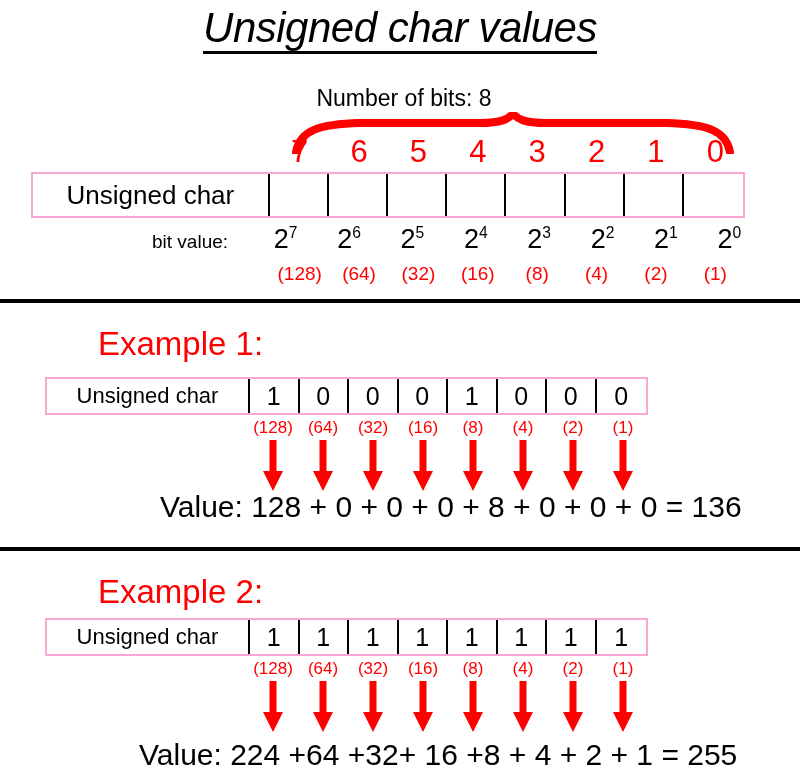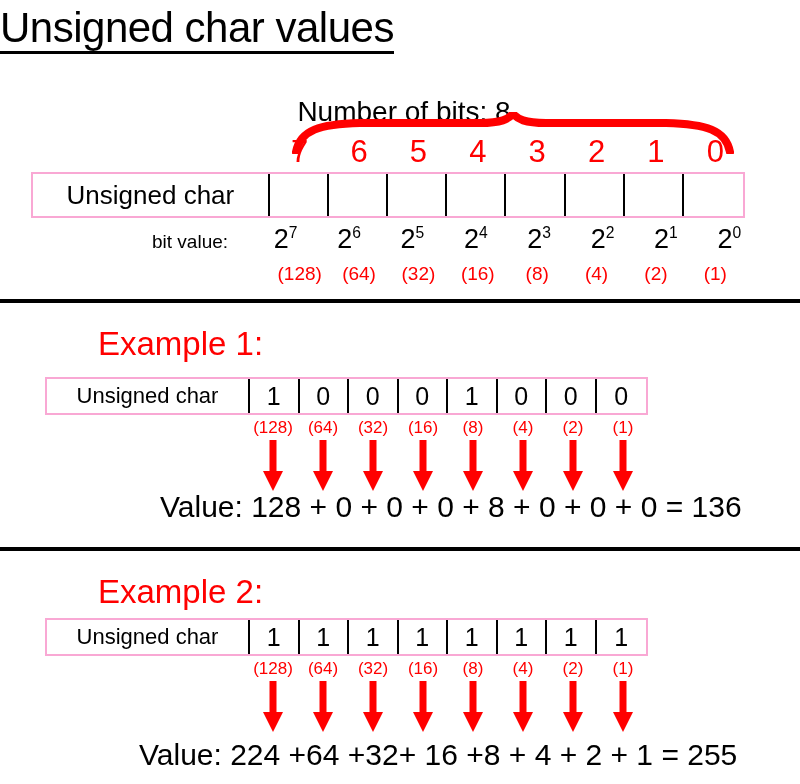--- a/index.html
+++ b/index.html
@@ -13,21 +13,22 @@
     position: relative;
     overflow: hidden;
   }
 
   
   .title-wrap {
     position: absolute;
     top: 6px;
     left: 0;
     width: 800px;
-    text-align: left;
+    text-align: center;
+    font-style: italic;
   }
   .title {
     display: inline-block;
     font-size: 42px;
     font-weight: 400;
     letter-spacing: -0.5px;
     border-bottom: 3px solid #000;
     padding-bottom: 1px;
     line-height: 1.05;
   }
@@ -39,24 +40,24 @@
     width: 800px;
     height: 4px;
     background: #000000;
   }
   .divider-1 { top: 299px; }
   .divider-2 { top: 547px; }
 
   
   .nbits-label {
     position: absolute;
-    top: 96px;
+    top: 85px;
     left: 404px;
     transform: translateX(-50%);
-    font-size: 28px;
+    font-size: 23px;
     white-space: nowrap;
   }
 
   .brace {
     position: absolute;
     top: 112px;
     left: 290px;
     width: 446px;
     height: 42px;
   }

